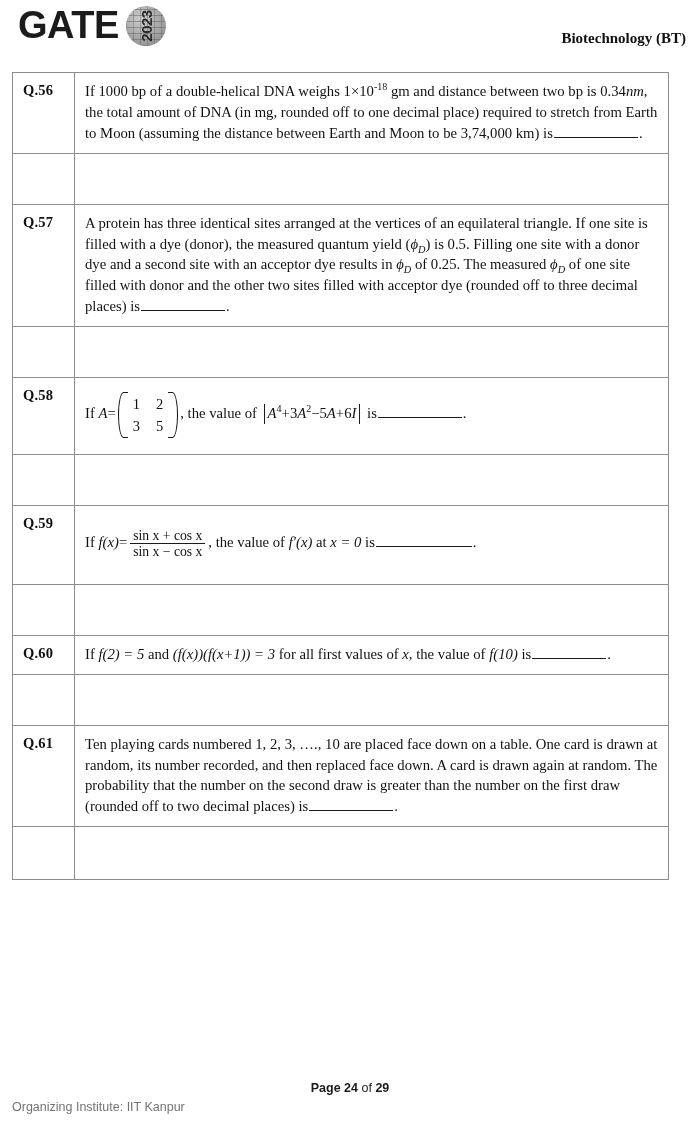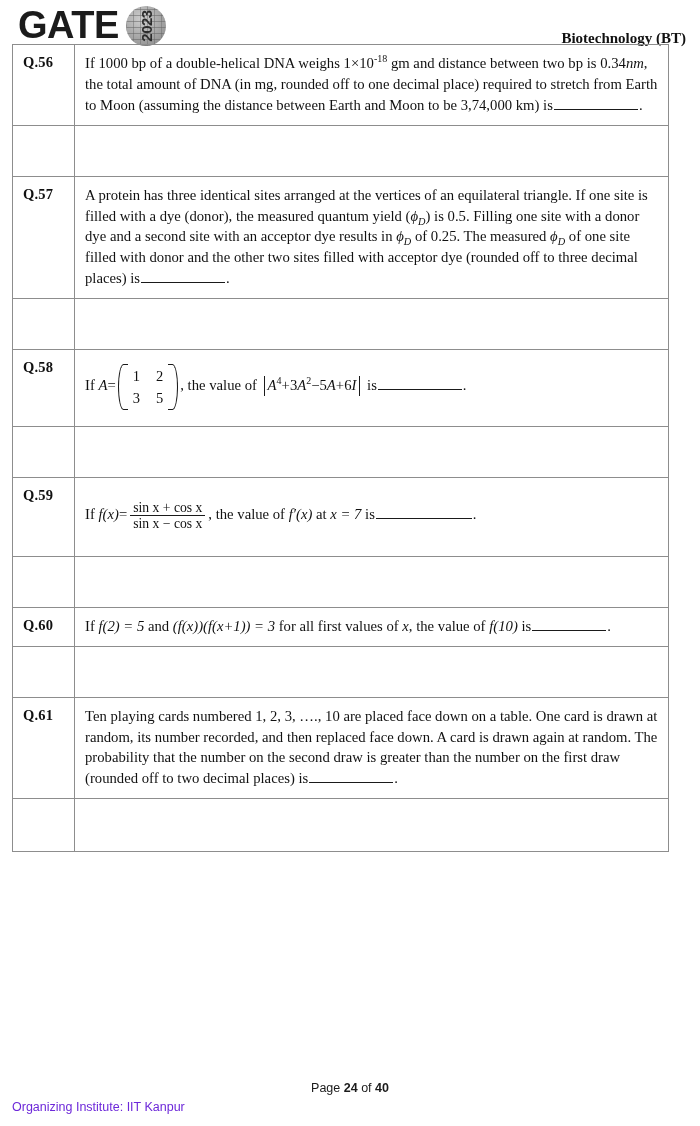--- a/index.html
+++ b/index.html
@@ -79,21 +79,21 @@
     font-weight: bold;
     font-size: 15px;
     color: #111111;
     margin-top: 22px;
   }
 
   
   .qtable {
     position: absolute;
     left: 12px;
-    top: 44px;
+    top: 72px;
     width: 656px;
     border-collapse: collapse;
     table-layout: fixed;
   }
   .qtable td {
     border: 1px solid #8d8d8d;
     vertical-align: top;
     padding: 0;
   }
   .col-num { width: 62px; }
@@ -196,28 +196,28 @@
     position: absolute;
     left: 0;
     top: 1081px;
     width: 700px;
     text-align: center;
     font-family: "Liberation Sans", "DejaVu Sans", sans-serif;
     font-size: 12.5px;
     color: #1b1b1b;
   }
   .page-number b { font-weight: bold; }
-  .page-number .lbl { font-weight: normal; }
+  .page-number .lbl { font-weight: bold; }
   .institute {
     position: absolute;
     left: 12px;
     top: 1100px;
     font-family: "Liberation Sans", "DejaVu Sans", sans-serif;
     font-size: 12.5px;
-    color: #6d28d9;
+    color: #737373;
   }
 </style>
 </head>
 <body>
 
 <div class="page-header">
   <div class="logo">
     <span class="logo-text">GATE</span>
     <span class="logo-globe"></span>
     <span class="logo-year">2023</span>
@@ -278,21 +278,21 @@
     <tr class="spacer-row">
       <td></td>
       <td></td>
     </tr>
 
     <tr>
       <td>
         <div class="qnum">Q.59</div>
       </td>
       <td>
-        <div class="qbody centered-eq"><span>If </span><i class="mvar">f</i><i class="mvar">(x)</i><span>=</span><span class="frac"><span class="num">sin x + cos x</span><span class="den">sin x − cos x</span></span><span>, the value of </span><i class="mvar">f′</i><i class="mvar">(x)</i><span> at </span><i class="mvar">x = 7</i><span> is</span><span class="blank wide"></span>.</div>
+        <div class="qbody centered-eq"><span>If </span><i class="mvar">f</i><i class="mvar">(x)</i><span>=</span><span class="frac"><span class="num">sin x + cos x</span><span class="den">sin x − cos x</span></span><span>, the value of </span><i class="mvar">f′</i><i class="mvar">(x)</i><span> at </span><i class="mvar">x = 0</i><span> is</span><span class="blank wide"></span>.</div>
       </td>
     </tr>
     <tr class="spacer-row">
       <td></td>
       <td></td>
     </tr>
 
     <tr>
       <td>
         <div class="qnum">Q.60</div>
@@ -315,14 +315,14 @@
       </td>
     </tr>
     <tr class="spacer-row-tall">
       <td></td>
       <td></td>
     </tr>
 
   </tbody>
 </table>
 
-<div class="page-number"><span class="lbl">Page</span> <b>24</b> <span>of</span> <b>40</b></div>
+<div class="page-number"><span class="lbl">Page</span> <b>24</b> <span>of</span> <b>29</b></div>
 <div class="institute">Organizing Institute: IIT Kanpur</div>
 
 </body></html>

